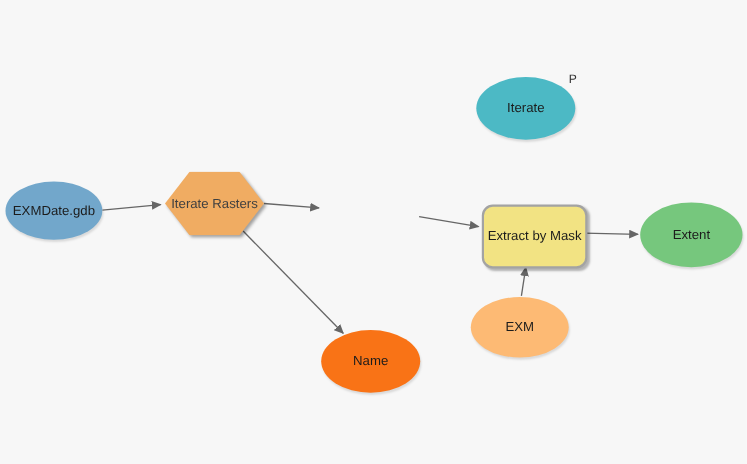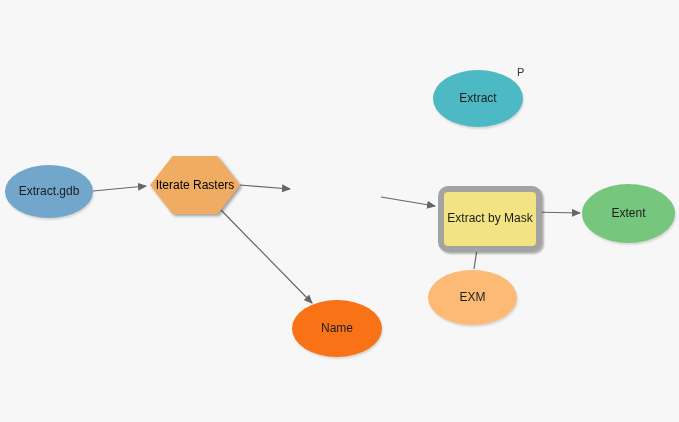--- a/index.html
+++ b/index.html
@@ -45,26 +45,26 @@
     position: absolute;
     filter: drop-shadow(2px 2px 1.5px rgba(0,0,0,0.35));
   }
   .hex {
     width: 100%;
     height: 100%;
     display: flex;
     align-items: center;
     justify-content: center;
     font-size: 12px;
-    color: #000000;
+    color: #404040;
     clip-path: polygon(25% 0%, 75% 0%, 100% 50%, 75% 100%, 25% 100%, 0% 50%);
   }
   .tool-rect {
     border-radius: 10px;
-    border: 6px solid #a3a3a3;
+    border: 2px solid #a3a3a3;
     box-shadow: 2px 2px 2px rgba(0,0,0,0.28);
   }
   .param-badge {
     position: absolute;
     font-size: 11px;
     color: #333333;
     background: transparent;
   }
 
   
@@ -91,40 +91,40 @@
     </defs>
     <line x1="93" y1="191" x2="146" y2="186" marker-end="url(#arrow)" style="stroke: rgb(102, 102, 102);"></line>
     <line x1="240" y1="185" x2="290" y2="189" marker-end="url(#arrow)" style="stroke: rgb(102, 102, 102);"></line>
     <line x1="221" y1="210" x2="312" y2="303" marker-end="url(#arrow)" style="stroke: rgb(102, 102, 102);"></line>
     <line x1="381" y1="197" x2="435" y2="206" marker-end="url(#arrow)" style="stroke: rgb(102, 102, 102);"></line>
     <line x1="474" y1="269" x2="478" y2="243" marker-end="url(#arrow)" style="stroke: rgb(102, 102, 102);"></line>
     <line x1="531" y1="212" x2="580" y2="213" marker-end="url(#arrow)" style="stroke: rgb(102, 102, 102);"></line>
   </svg>
 
   <div id="n-default-gdb" class="node ellipse" style="background-color: rgb(114, 167, 203);">
-    <span>Extract.gdb</span>
+    <span>EXMDate.gdb</span>
   </div>
 
   <div id="n-iterate-wrap" class="hex-wrap">
     <div class="hex" style="background-color: rgb(240, 172, 98);">
       <span>Iterate Rasters</span>
     </div>
   </div>
 
 
   <div id="n-extract-mask" class="node tool-rect" style="background-color: rgb(242, 227, 131);">
     <span>Extract by Mask</span>
   </div>
 
   <div id="n-exmdate" class="node ellipse" style="background-color: rgb(118, 199, 125);">
     <span>Extent</span>
   </div>
 
   <div id="n-extent" class="node ellipse" style="background-color: rgb(76, 185, 197);">
-    <span>Extract</span>
+    <span>Iterate</span>
   </div>
   <div id="badge-extent-p" class="param-badge">P</div>
 
   <div id="n-exm" class="node ellipse" style="background-color: #fdba74;">
     <span>EXM</span>
   </div>
 
   <div id="n-name" class="node ellipse" style="background-color: #f97316;">
     <span>Name</span>
   </div>

